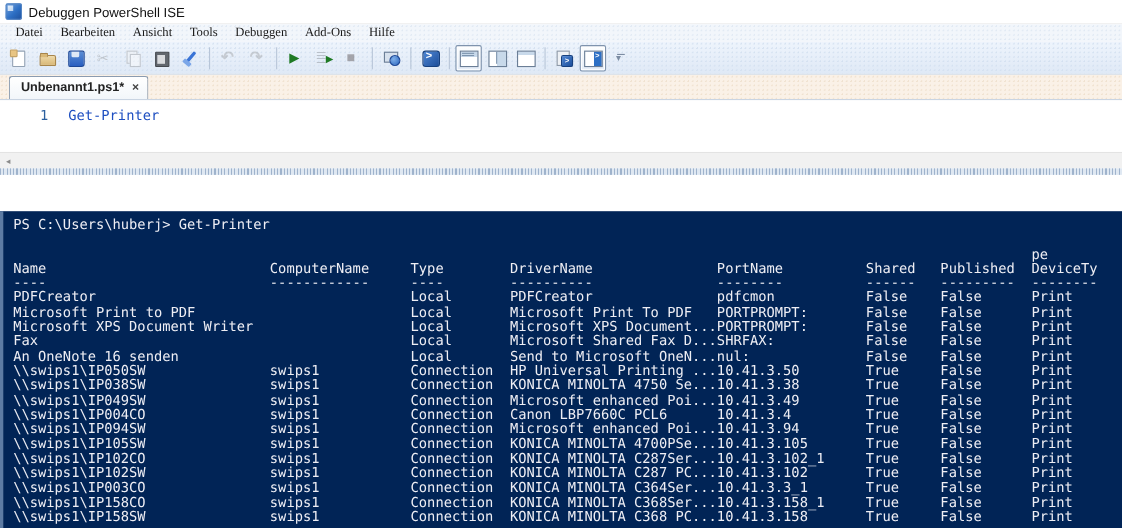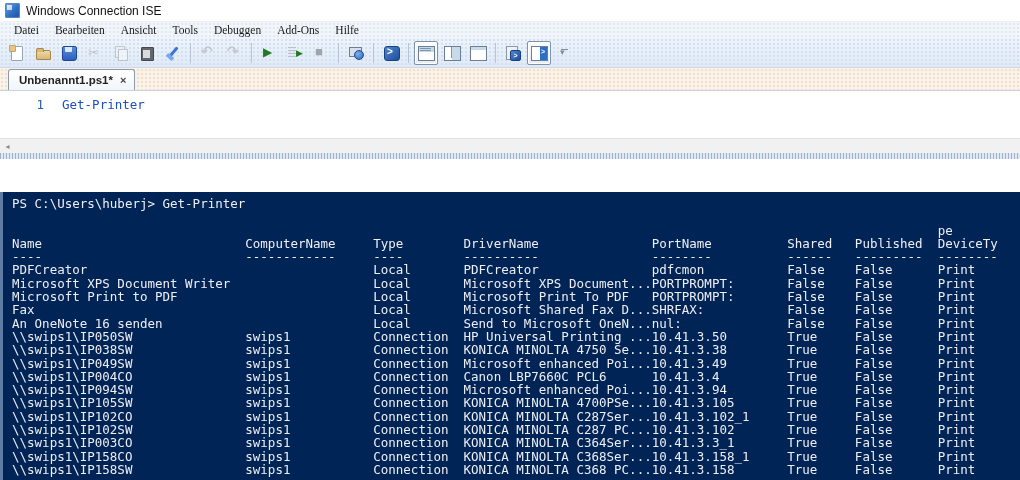--- a/index.html
+++ b/index.html
@@ -80,21 +80,21 @@
 
   
   .console { height:322px; background:#012456; border-left:3px solid #5d7ba3; padding:5px 0 0 9px; font-family:"DejaVu Sans Mono","Liberation Mono",monospace; font-size:12.5px; line-height:13.3px; color:#eeeef4; overflow:hidden;margin-top:33px; }
   .console div { white-space:pre; }
 </style>
 </head>
 <body>
 
 <div class="titlebar">
   <span class="app-icon"></span>
-  <span class="titlebar-text">Windows Connection ISE</span>
+  <span class="titlebar-text">Debuggen PowerShell ISE</span>
 </div>
 
 <div class="menubar">
     <span class="menu-item">Datei</span>
     <span class="menu-item">Bearbeiten</span>
     <span class="menu-item">Ansicht</span>
     <span class="menu-item">Tools</span>
     <span class="menu-item">Debuggen</span>
     <span class="menu-item">Add-Ons</span>
     <span class="menu-item">Hilfe</span>
@@ -189,22 +189,22 @@
 
 <div class="splitter"></div>
 
 <div class="console">
     <div>PS C:\Users\huberj&gt; Get-Printer</div>
     <div> </div>
     <div>                                                                                                                           pe</div>
     <div>Name                           ComputerName     Type        DriverName               PortName          Shared   Published  DeviceTy</div>
     <div>----                           ------------     ----        ----------               --------          ------   ---------  --------</div>
     <div>PDFCreator                                      Local       PDFCreator               pdfcmon           False    False      Print</div>
+    <div>Microsoft Print to PDF                          Local       Microsoft Print To PDF   PORTPROMPT:       False    False      Print</div>
     <div>Microsoft XPS Document Writer                   Local       Microsoft XPS Document...PORTPROMPT:       False    False      Print</div>
-    <div>Microsoft Print to PDF                          Local       Microsoft Print To PDF   PORTPROMPT:       False    False      Print</div>
     <div>Fax                                             Local       Microsoft Shared Fax D...SHRFAX:           False    False      Print</div>
     <div>An OneNote 16 senden                            Local       Send to Microsoft OneN...nul:              False    False      Print</div>
     <div>\\swips1\IP050SW               swips1           Connection  HP Universal Printing ...10.41.3.50        True     False      Print</div>
     <div>\\swips1\IP038SW               swips1           Connection  KONICA MINOLTA 4750 Se...10.41.3.38        True     False      Print</div>
     <div>\\swips1\IP049SW               swips1           Connection  Microsoft enhanced Poi...10.41.3.49        True     False      Print</div>
     <div>\\swips1\IP004CO               swips1           Connection  Canon LBP7660C PCL6      10.41.3.4         True     False      Print</div>
     <div>\\swips1\IP094SW               swips1           Connection  Microsoft enhanced Poi...10.41.3.94        True     False      Print</div>
     <div>\\swips1\IP105SW               swips1           Connection  KONICA MINOLTA 4700PSe...10.41.3.105       True     False      Print</div>
     <div>\\swips1\IP102CO               swips1           Connection  KONICA MINOLTA C287Ser...10.41.3.102_1     True     False      Print</div>
     <div>\\swips1\IP102SW               swips1           Connection  KONICA MINOLTA C287 PC...10.41.3.102       True     False      Print</div>

